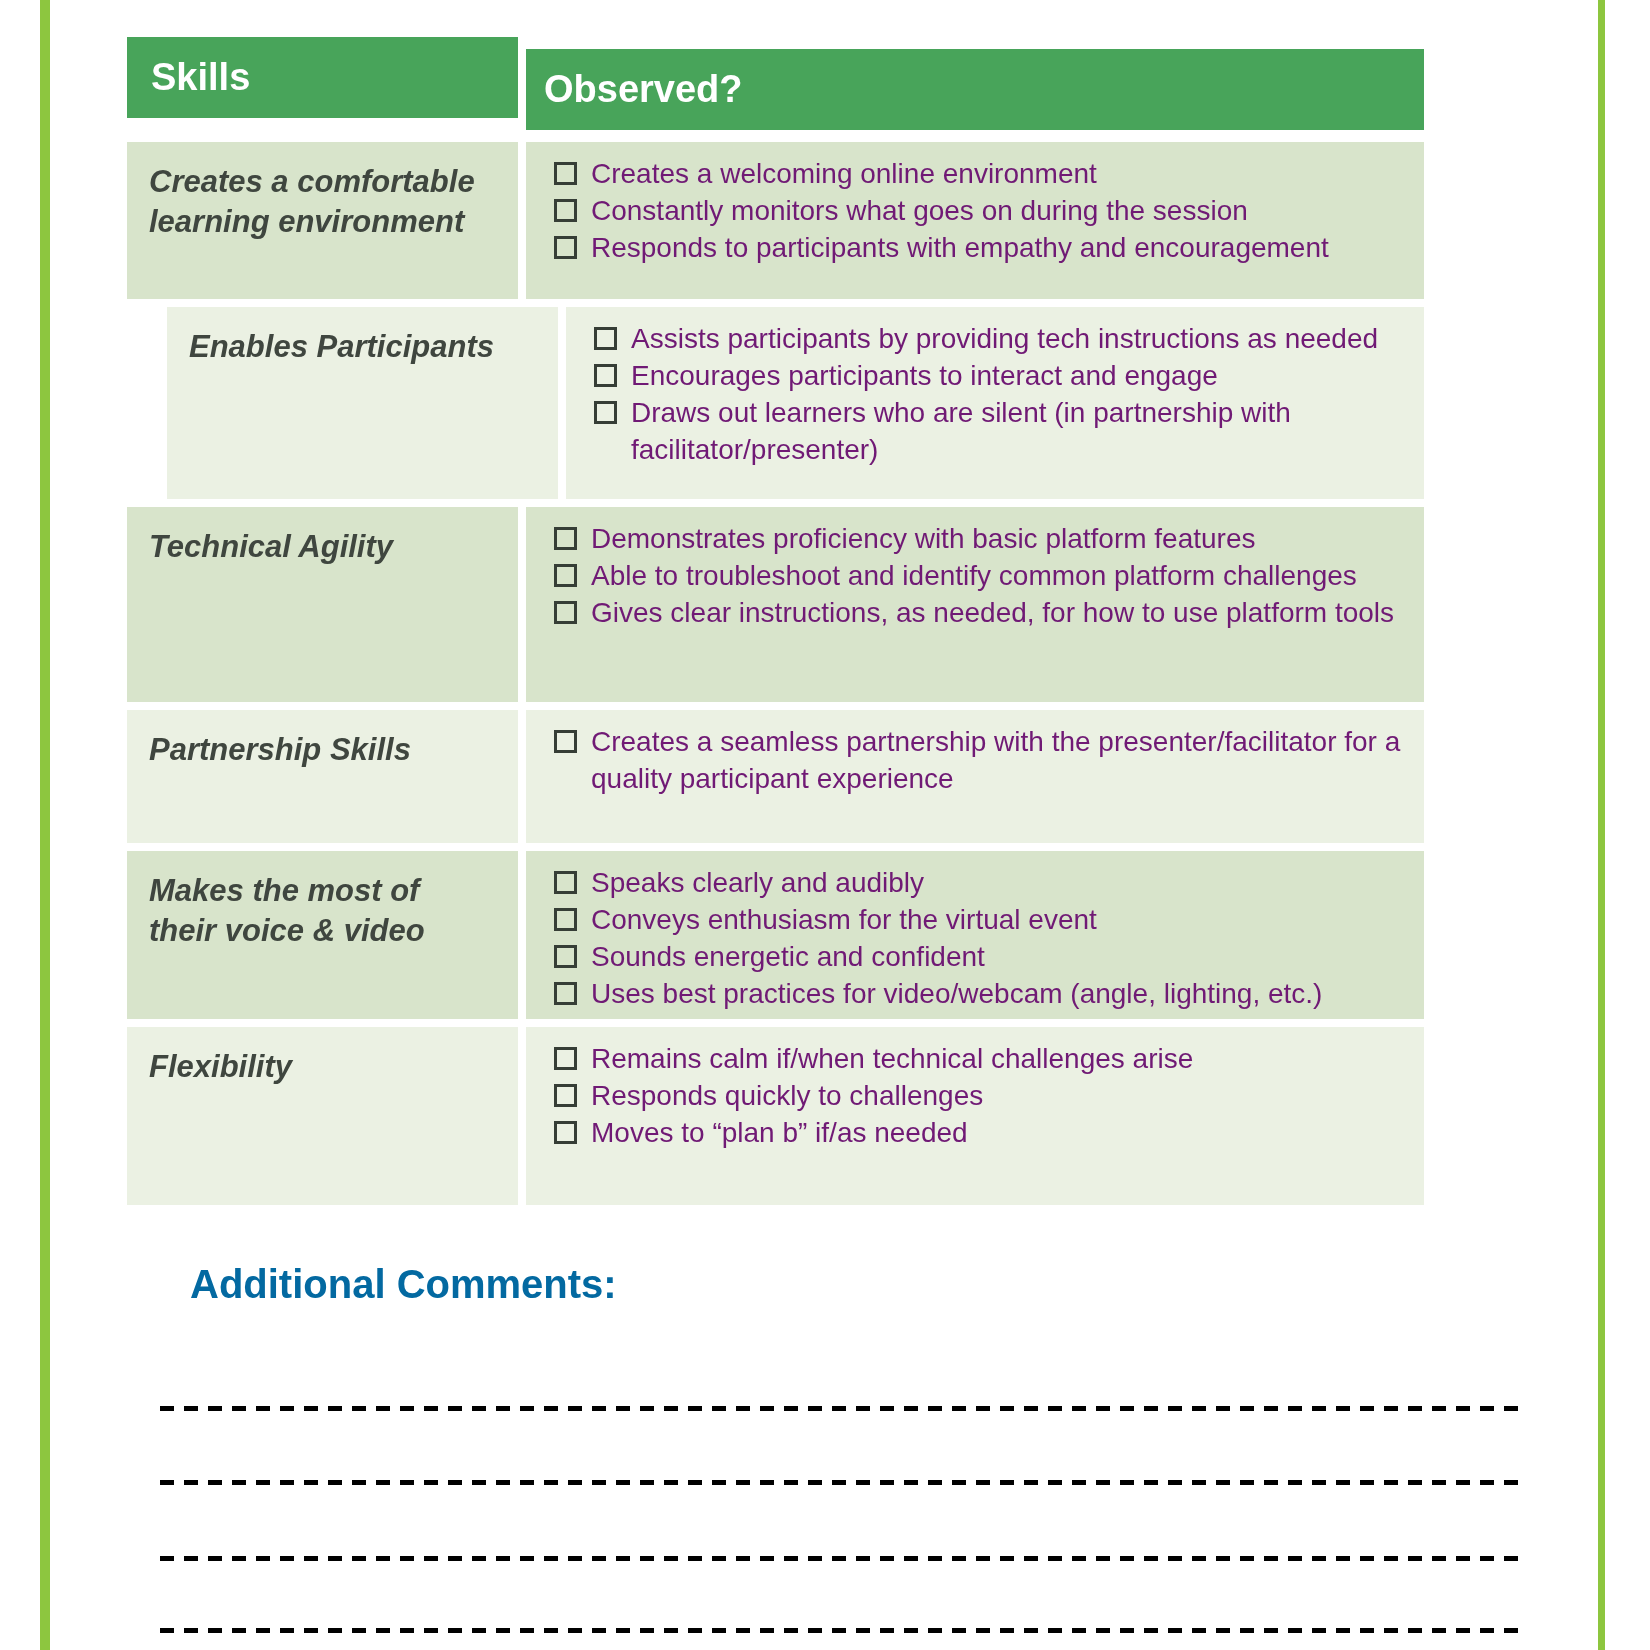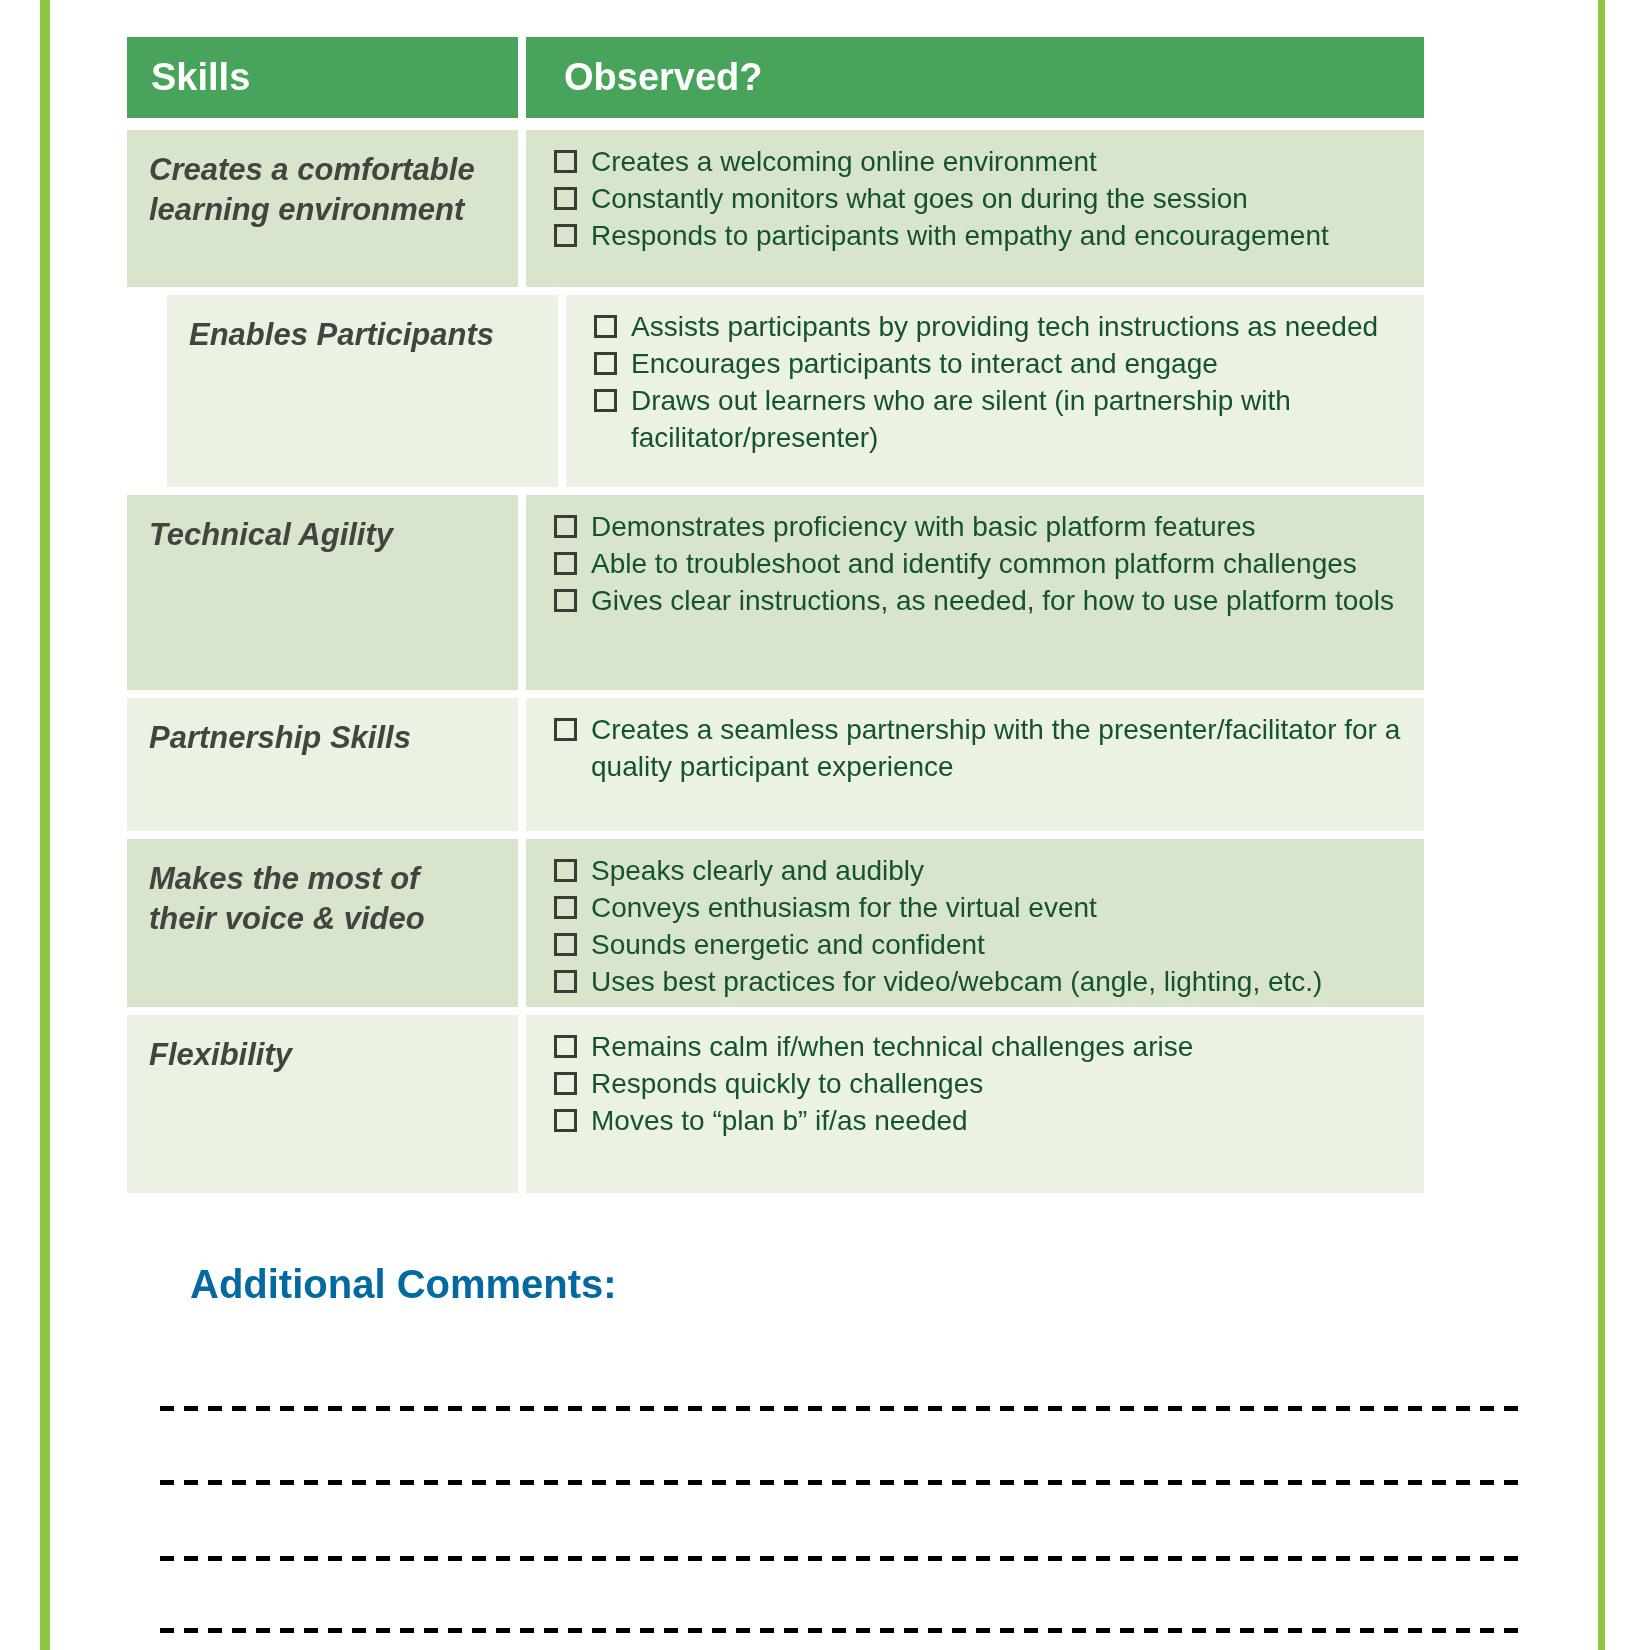--- a/index.html
+++ b/index.html
@@ -21,36 +21,36 @@
   .trow.header{margin-bottom:12px;}
   .cell-left{flex:0 0 391px;box-sizing:border-box;}
   .cell-right{flex:1;box-sizing:border-box;}
 
   .hcell{
     background:#48a45a;color:#ffffff;
     font-weight:bold;font-size:38px;
     height:81px;display:flex;align-items:center;text-align:right;
   }
   .hcell.cell-left{padding-left:24px;}
-  .hcell.cell-right{padding-left:38px;}
+  .hcell.cell-right{padding-left:18px;margin-top:12px;}
 
   .rcell-left{
     padding:20px 20px 0 22px;
     font-weight:bold;font-style:italic;
     font-size:31px;line-height:40px;color:#3f463f;
   }
   .rcell-left .skill-text{display:block;max-width:330px;}
   .rcell-right{padding:13px 20px 0 28px;}
 
   .row-dark .cell-left,.row-dark .cell-right{background:#d8e4cb;}
   .row-light .cell-left,.row-light .cell-right{background:#ebf1e3;}
 
   .check-item{
     display:flex;align-items:flex-start;
-    font-size:28px;line-height:37px;color:#14532d;
+    font-size:28px;line-height:37px;color:#701a75;
   }
   .check-item .item-text{max-width:830px;}
   .checkbox{
     flex:0 0 auto;width:17px;height:17px;
     border:3px solid #363e36;background:transparent;
     margin:7px 14px 0 0;display:inline-block;
   }
 
   .comments-title{
     position:absolute;left:190px;top:1262px;

